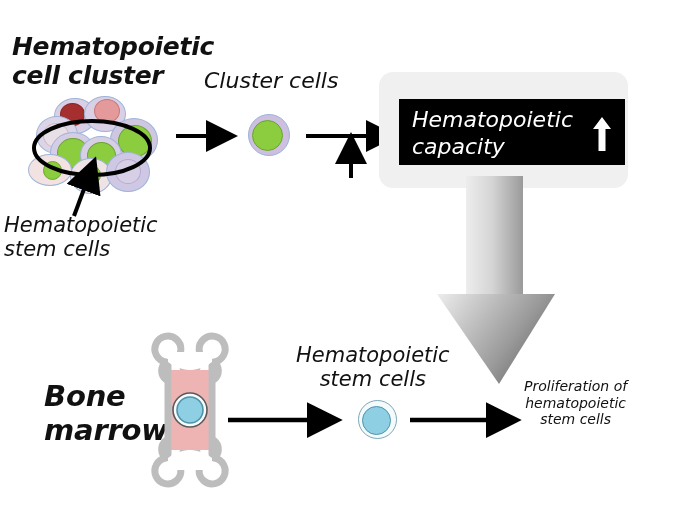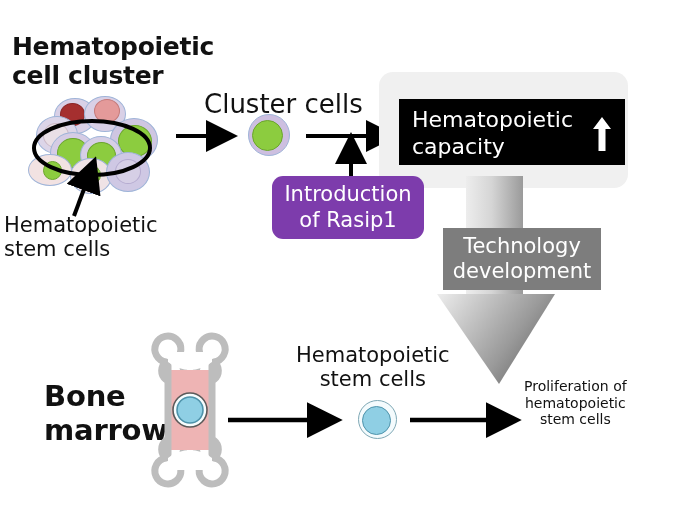--- a/index.html
+++ b/index.html
@@ -7,36 +7,37 @@
     padding: 0;
     background: #ffffff;
   }
   #canvas {
     position: relative;
     width: 700px;
     height: 525px;
     background: #ffffff;
     font-family: "DejaVu Sans", "Liberation Sans", sans-serif;
     overflow: hidden;
+    font-style: italic;
   }
   .abs { position: absolute; }
   .txt { color: #111111; line-height: 1.16; white-space: pre-line; }
 
   
   #title-cluster {
     left: 12px; top: 32px;
     font-size: 25px; font-weight: bold; letter-spacing: -0.3px;
   }
   #label-hsc-left {
     left: 4px; top: 213px;
     font-size: 21px; font-weight: normal;
   }
   #label-cluster-cells {
-    left: 204px; top: 89px;
-    font-size: 26px;
+    left: 204px; top: 68px;
+    font-size: 22px;
   }
   #title-bone {
     left: 44px; top: 380px;
     font-size: 29px; font-weight: bold; letter-spacing: -0.2px;
   }
   #label-hsc-mid {
     left: 296px; top: 343px;
     font-size: 21px; text-align: center;
   }
   #label-prolif {
@@ -213,24 +214,20 @@
 
   <svg class="abs" style="left:338px;top:128px;" width="26" height="52">
     <defs>
       <marker id="blkArrowUp" markerWidth="8" markerHeight="8" refX="6.5" refY="4" orient="auto">
         <path d="M0,0 L8,4 L0,8 Z" fill="#000"></path>
       </marker>
     </defs>
     <line x1="13" y1="50" x2="13" y2="10" stroke="#000" stroke-width="4" marker-end="url(#blkArrowUp)"></line>
   </svg>
 
-  <div class="abs" id="purple-box">
-    <div id="purple-box-text">Introduction
-of Rasip1</div>
-  </div>
 
   <svg class="abs" id="tech-arrow" viewBox="0 0 136 210">
     <defs>
       <linearGradient id="gradShaft" x1="0" y1="0" x2="1" y2="0">
         <stop offset="0%" stop-color="#ededed"></stop>
         <stop offset="45%" stop-color="#d5d5d5"></stop>
         <stop offset="100%" stop-color="#9a9a9a"></stop>
       </linearGradient>
       <linearGradient id="gradHead" x1="0" y1="0" x2="1" y2="0.55">
         <stop offset="0%" stop-color="#ededed"></stop>
@@ -238,24 +235,20 @@
         <stop offset="70%" stop-color="#9a9a9a"></stop>
         <stop offset="100%" stop-color="#6f6f6f"></stop>
       </linearGradient>
     </defs>
 
     <rect x="33" y="0" width="57" height="122" fill="url(#gradShaft)"></rect>
 
     <path d="M4,118 L122,118 L66,208 Z" fill="url(#gradHead)"></path>
   </svg>
 
-  <div class="abs" id="tech-label">
-    <div id="tech-label-text">Technology
-development</div>
-  </div>
 
   <div class="abs txt" id="title-bone">Bone
 marrow</div>
 
   <svg class="abs" id="bone-group" viewBox="0 0 96 124">
 
     <g stroke="#bdbdbd" stroke-width="7" fill="#ffffff" stroke-linejoin="round">
       <path d="M24,14
                a13,13 0 1 1 9,-2
                a11,11 0 1 1 -9,2 Z"></path>

